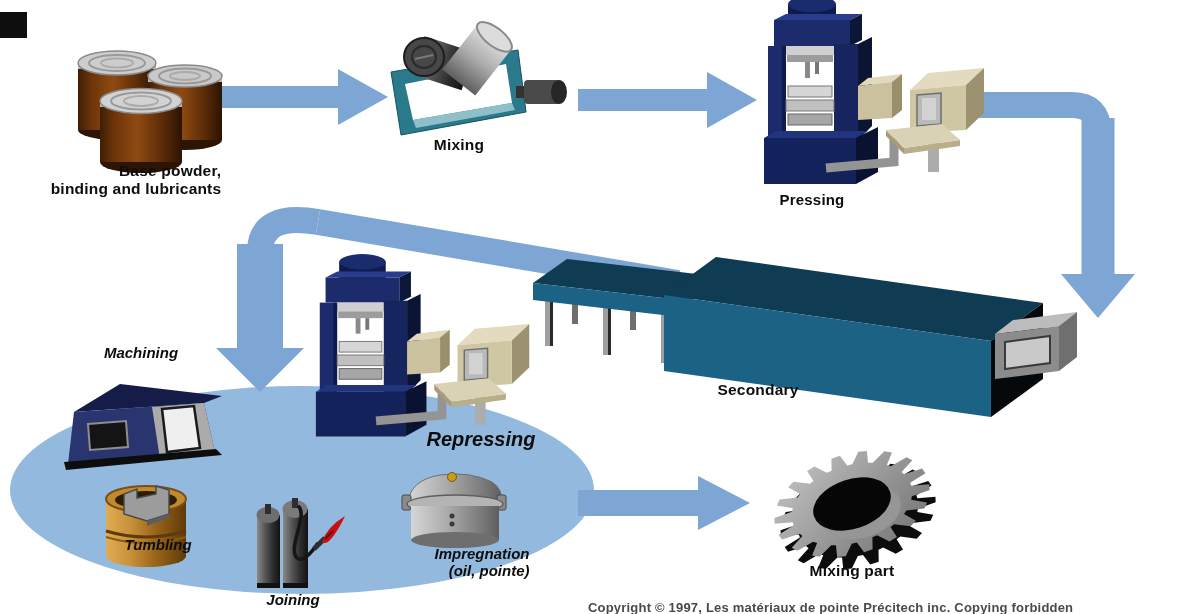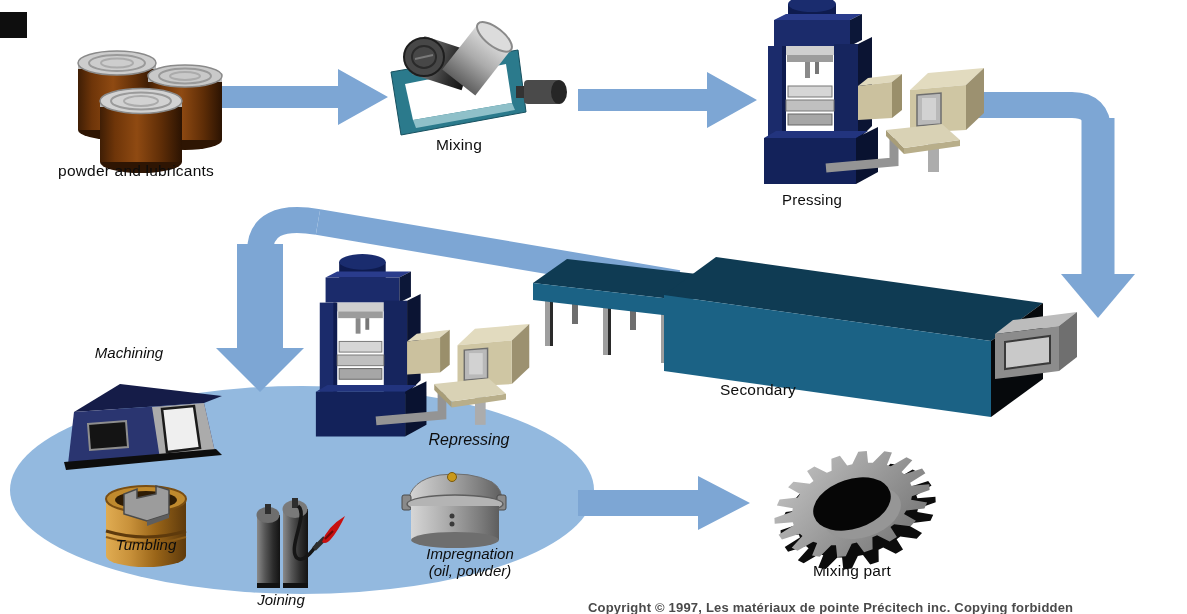--- a/index.html
+++ b/index.html
@@ -1,22 +1,22 @@
 <!DOCTYPE html>
 <html><head>
 <meta charset="utf-8">
 <style>
   html,body{margin:0;padding:0;background:#fff;}
   #stage{position:relative;width:1187px;height:614px;overflow:hidden;background:#ffffff;
          font-family:"Liberation Sans",sans-serif;}
   #art{position:absolute;left:0;top:0;}
-  .lbl{position:absolute;transform:translateX(-50%);text-align:center;white-space:nowrap;
-       color:#0d0d0d;font-weight:normal;}
+  .lbl{position:absolute;transform:translateX(-50%);text-align:right;white-space:nowrap;
+       color:#0d0d0d;font-weight:bold;}
   .main{font-size:15.5px;line-height:18px;letter-spacing:.2px;}
-  .ital{font-size:15px;font-style:italic;line-height:17px;}
+  .ital{font-size:15px;font-style:italic;line-height:17px;margin-left:12px;}
   .cr{position:absolute;left:588px;top:600px;transform:none;text-align:center;
       font-size:13px;font-weight:bold;color:#4a4a4a;letter-spacing:.2px;}
 </style>
 </head>
 <body>
 
 <div id="stage">
 
 <svg id="art" width="1187" height="614" viewBox="0 0 1187 614">
   <defs>
@@ -237,29 +237,30 @@
 
   <g transform="translate(852,504) rotate(-18) scale(1,0.62)">
     <path id="gear-side" transform="translate(2,22)" fill="#0C0C0C" d="M62.0,1.7L79.6,8.4L78.1,17.2L59.4,17.9L57.6,22.8L71.9,35.1L67.5,42.9L49.6,37.1L46.4,41.2L55.6,57.5L48.8,63.4L33.9,51.9L29.5,54.5L32.5,73.1L24.2,76.3L14.2,60.4L9.1,61.3L5.6,79.8L-3.4,79.9L-7.3,61.6L-12.5,60.7L-22.1,76.9L-30.5,74.0L-28.0,55.3L-32.5,52.8L-47.0,64.7L-53.9,59.1L-45.2,42.4L-48.6,38.5L-66.3,44.7L-70.9,37.1L-57.0,24.4L-58.8,19.6L-77.6,19.4L-79.3,10.6L-61.9,3.5L-62.0,-1.7L-79.6,-8.4L-78.1,-17.2L-59.4,-17.9L-57.6,-22.8L-71.9,-35.1L-67.5,-42.9L-49.6,-37.1L-46.4,-41.2L-55.6,-57.5L-48.8,-63.4L-33.9,-51.9L-29.5,-54.5L-32.5,-73.1L-24.2,-76.3L-14.2,-60.4L-9.1,-61.3L-5.6,-79.8L3.4,-79.9L7.3,-61.6L12.5,-60.7L22.1,-76.9L30.5,-74.0L28.0,-55.3L32.5,-52.8L47.0,-64.7L53.9,-59.1L45.2,-42.4L48.6,-38.5L66.3,-44.7L70.9,-37.1L57.0,-24.4L58.8,-19.6L77.6,-19.4L79.3,-10.6L61.9,-3.5Z"></path>
     <path id="gear-top" fill="url(#gGear)" d="M62.0,1.7L79.6,8.4L78.1,17.2L59.4,17.9L57.6,22.8L71.9,35.1L67.5,42.9L49.6,37.1L46.4,41.2L55.6,57.5L48.8,63.4L33.9,51.9L29.5,54.5L32.5,73.1L24.2,76.3L14.2,60.4L9.1,61.3L5.6,79.8L-3.4,79.9L-7.3,61.6L-12.5,60.7L-22.1,76.9L-30.5,74.0L-28.0,55.3L-32.5,52.8L-47.0,64.7L-53.9,59.1L-45.2,42.4L-48.6,38.5L-66.3,44.7L-70.9,37.1L-57.0,24.4L-58.8,19.6L-77.6,19.4L-79.3,10.6L-61.9,3.5L-62.0,-1.7L-79.6,-8.4L-78.1,-17.2L-59.4,-17.9L-57.6,-22.8L-71.9,-35.1L-67.5,-42.9L-49.6,-37.1L-46.4,-41.2L-55.6,-57.5L-48.8,-63.4L-33.9,-51.9L-29.5,-54.5L-32.5,-73.1L-24.2,-76.3L-14.2,-60.4L-9.1,-61.3L-5.6,-79.8L3.4,-79.9L7.3,-61.6L12.5,-60.7L22.1,-76.9L30.5,-74.0L28.0,-55.3L32.5,-52.8L47.0,-64.7L53.9,-59.1L45.2,-42.4L48.6,-38.5L66.3,-44.7L70.9,-37.1L57.0,-24.4L58.8,-19.6L77.6,-19.4L79.3,-10.6L61.9,-3.5Z"></path>
     <circle cx="7" cy="18" r="40" fill="#969696"></circle>
     <circle cx="0" cy="0" r="40" fill="#060606"></circle>
   </g>
 </svg>
 
 <div class="lbl main" style="left:136px;top:162px">
-  <div>powder and lubricants</div>
+  <div>Base powder,</div>
+  <div>binding and lubricants</div>
 </div>
 <div class="lbl main" style="left:459px;top:136px">Mixing</div>
 <div class="lbl main" style="left:812px;top:191px;font-size:15px">Pressing</div>
 <div class="lbl main" style="left:758px;top:381px">Secondary</div>
 <div class="lbl ital" style="left:129px;top:344px">Machining</div>
 <div class="lbl ital" style="left:146px;top:536px">Tumbling</div>
 <div class="lbl ital" style="left:281px;top:591px">Joining</div>
 <div class="lbl ital" style="left:470px;top:545px">
   <div>Impregnation</div>
-  <div>(oil, powder)</div>
+  <div>(oil, pointe)</div>
 </div>
-<div class="lbl ital" style="left:469px;top:431px;font-size:16px">Repressing</div>
+<div class="lbl ital" style="left:469px;top:431px;font-size:20px">Repressing</div>
 <div class="lbl main" style="left:852px;top:562px">Mixing part</div>
 <div class="lbl cr">Copyright © 1997, Les matériaux de pointe Précitech inc.  Copying forbidden</div>
 
 </div>
 
 </body></html>

